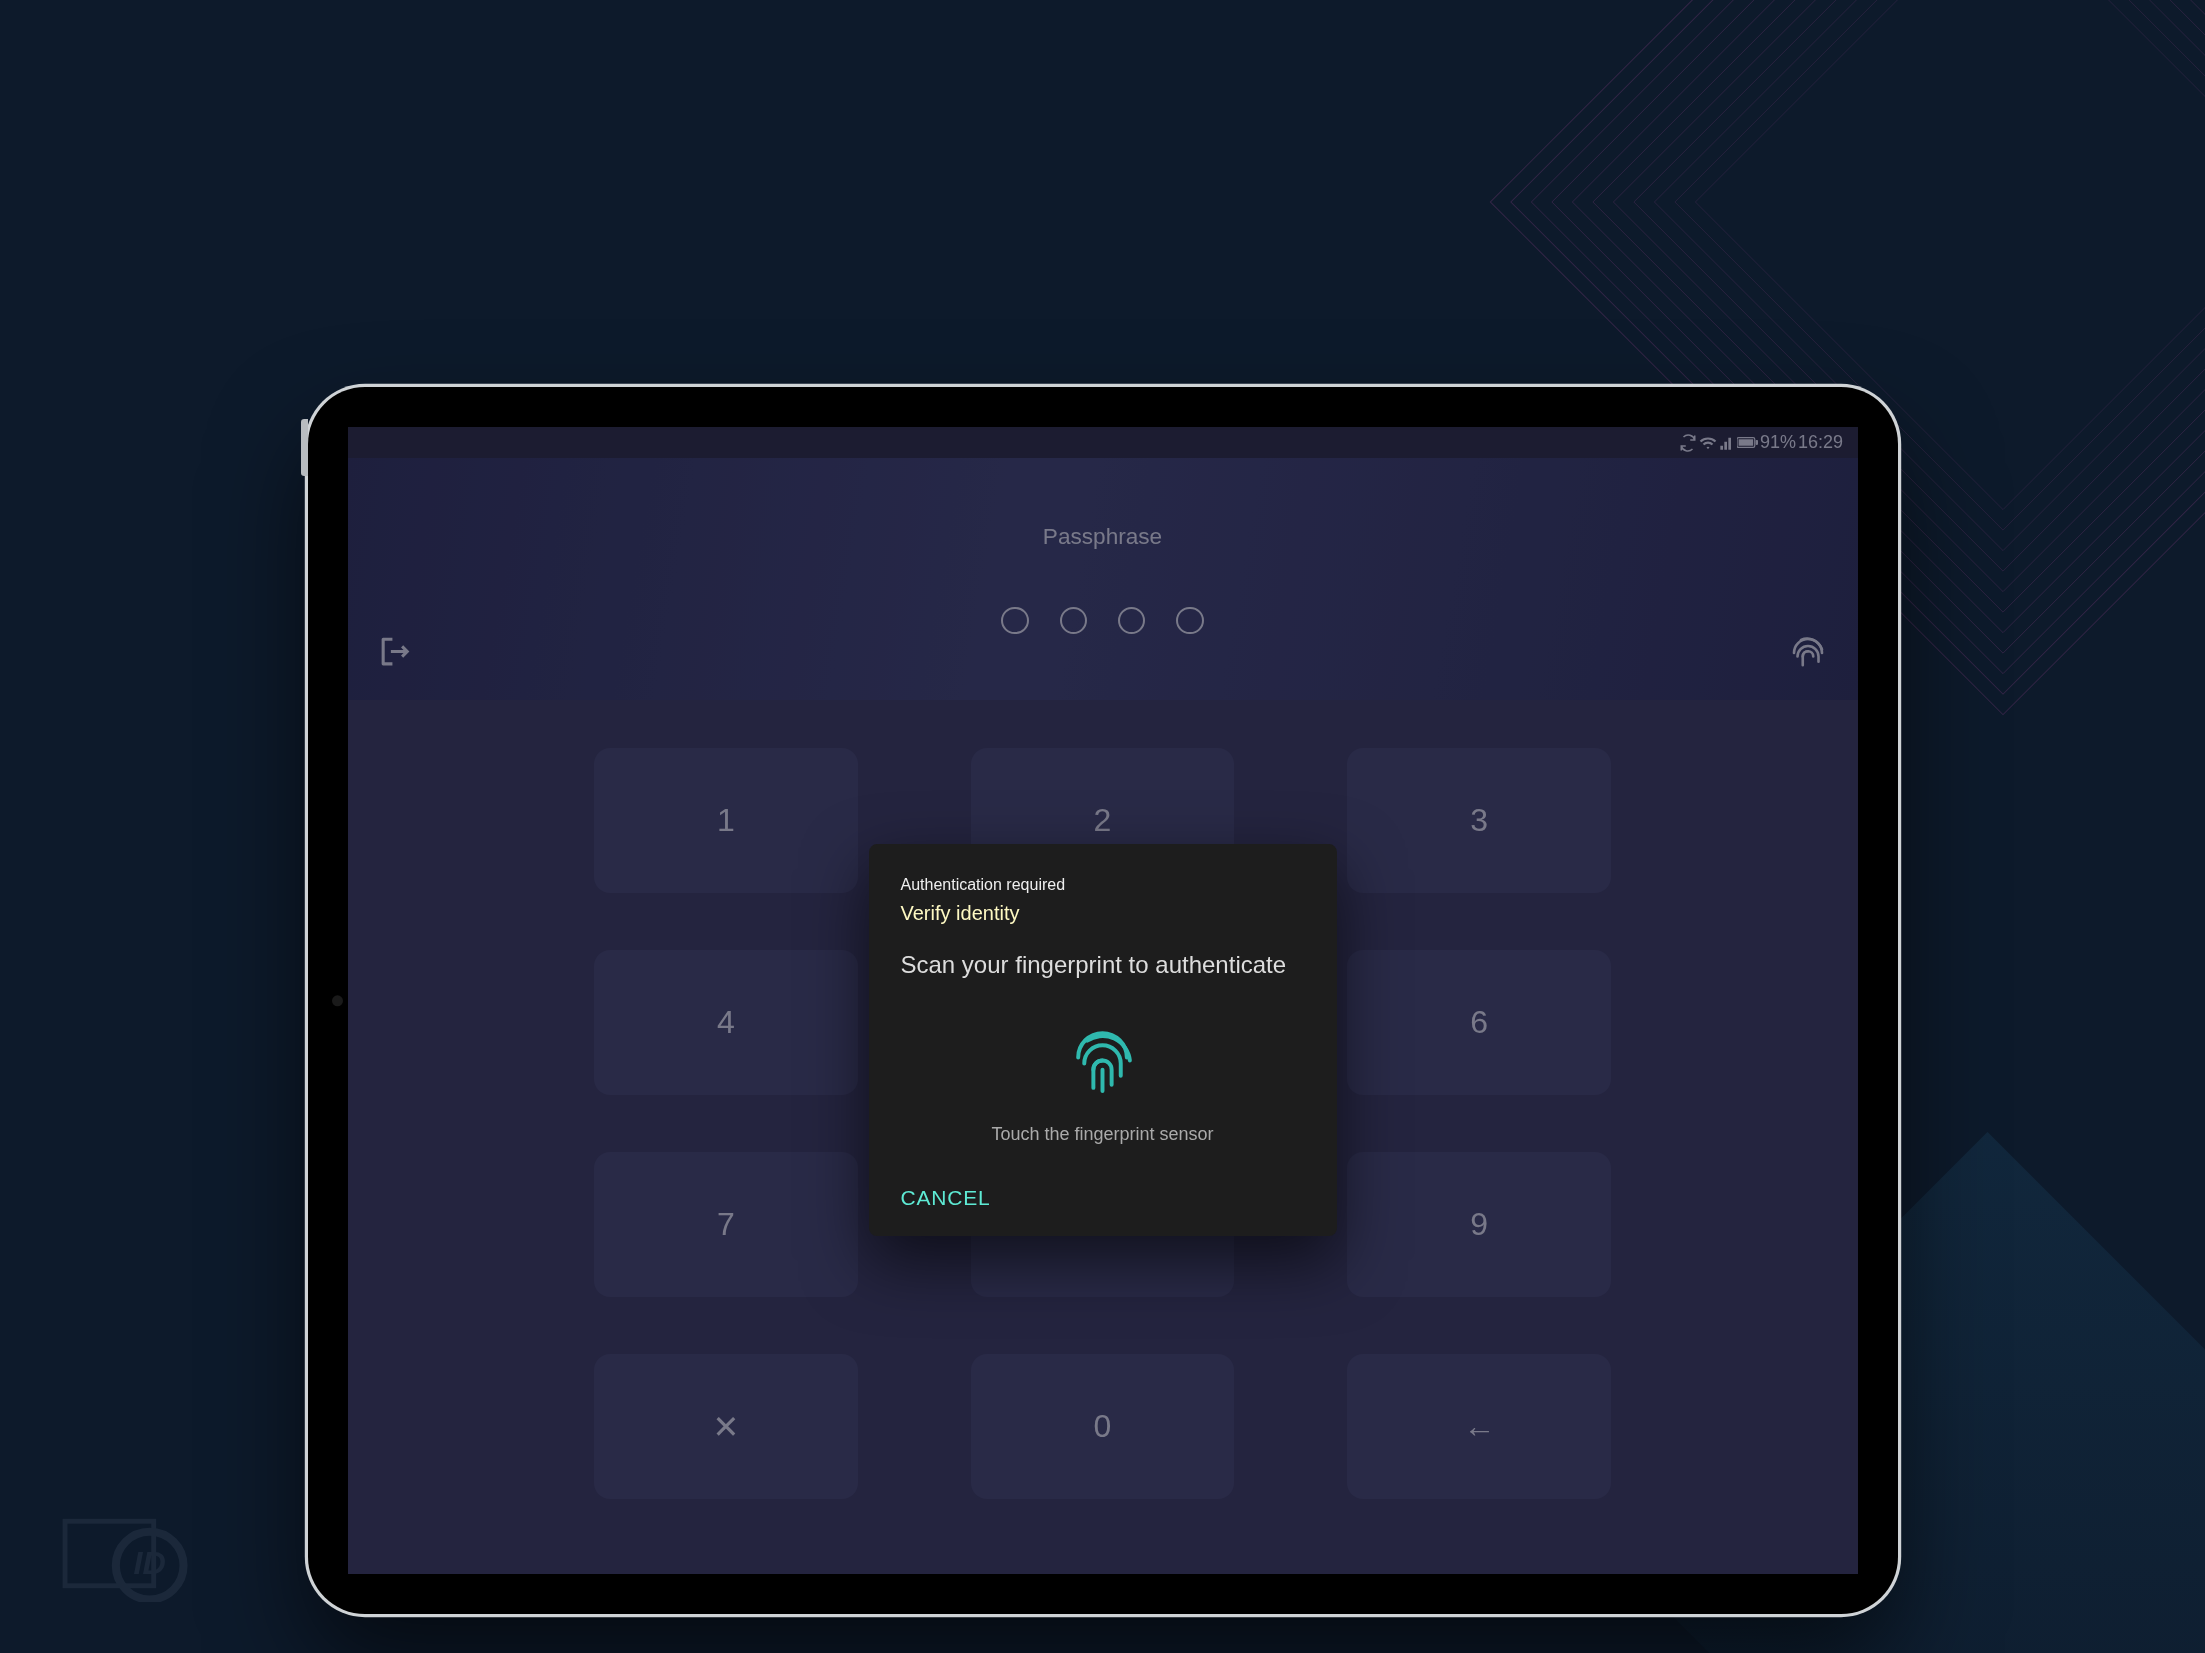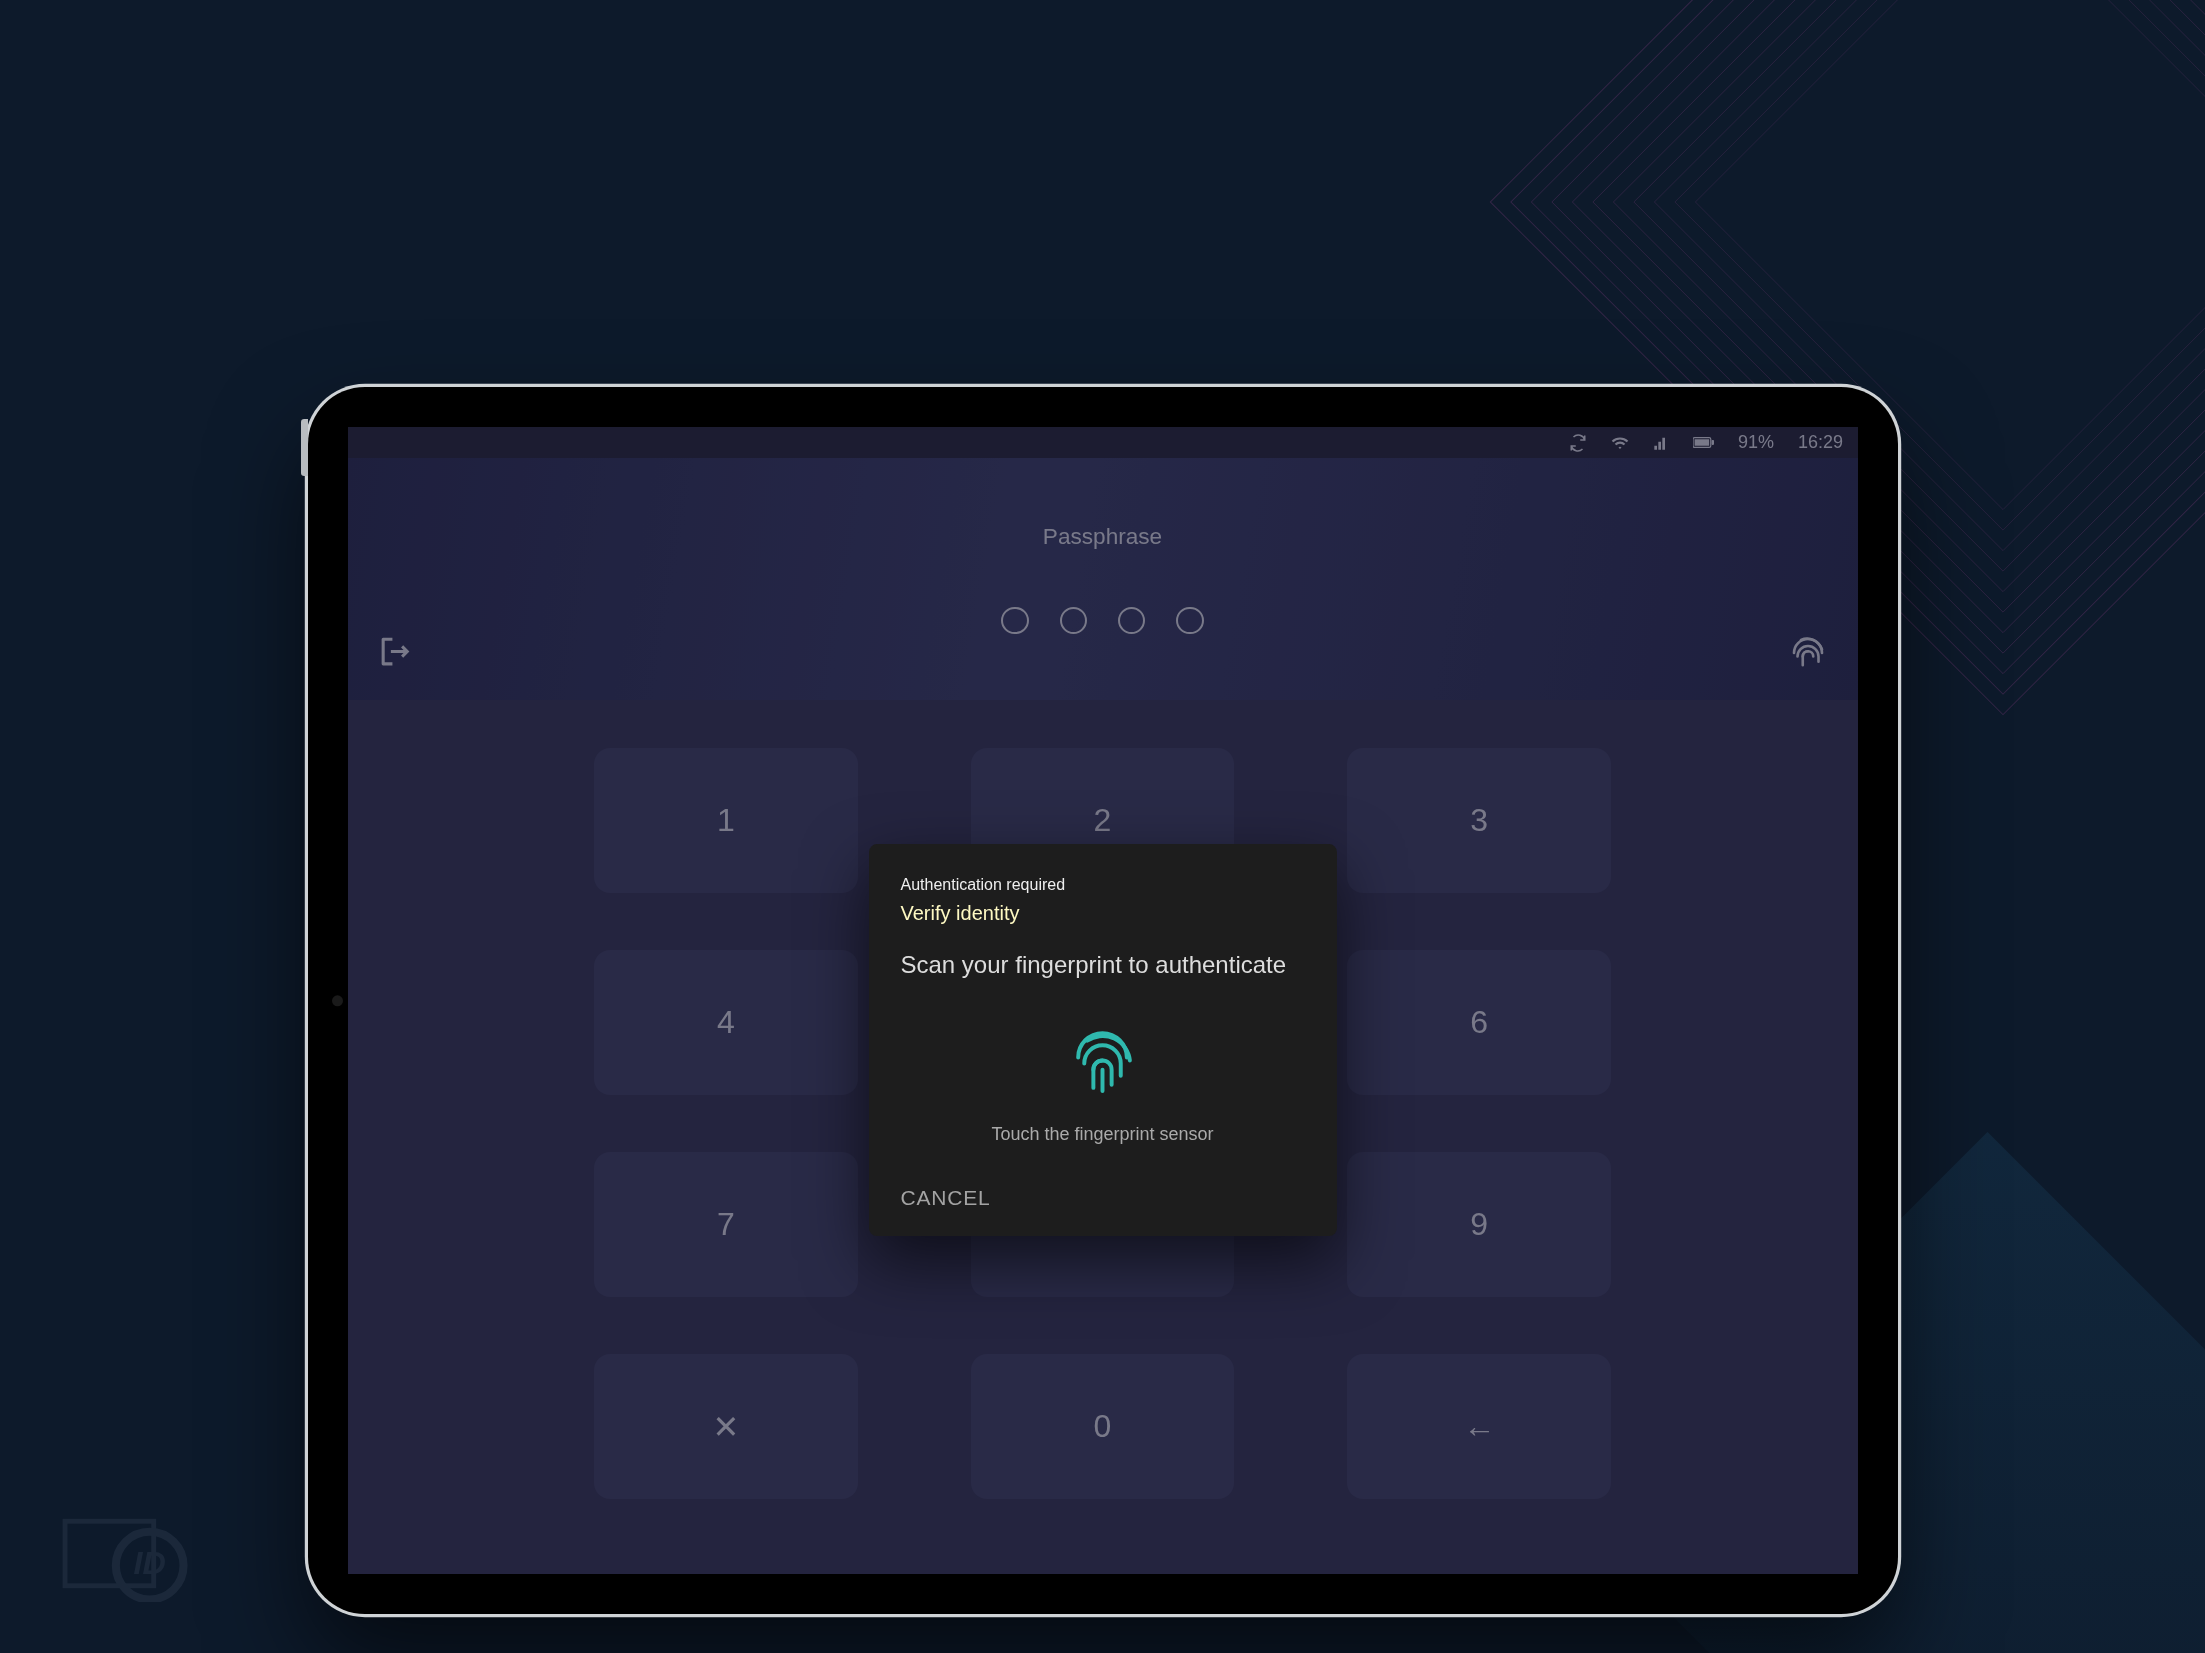--- a/index.html
+++ b/index.html
@@ -101,21 +101,21 @@
 
 
 .statusbar {
   position: absolute;
   top: 0; left: 0; right: 0;
   height: 31px;
   background: rgba(0,0,0,0.12);
   display: flex;
   align-items: center;
   justify-content: flex-end;
-  gap: 24px;
+  gap: 2px;
   padding: 0 14.5px;
   font-size: 18px;
   color: #cfd0e0;
 }
 .statusbar .icon { display:inline-flex; }
 
 
 .lock-header {
   position: absolute;
   top: 31px; left: 0; right: 0;
@@ -187,21 +187,21 @@
   box-shadow: 0 24px 65px rgba(0,0,0,0.6);
 }
 .dialog-title { font-size: 16px; font-weight: 500; margin-bottom: 8px; }
 .dialog-sub { font-size: 20px; color: #fef9c3; margin-bottom: 26px; }
 .dialog-msg { font-size: 24px; color: #ddd; margin-bottom: 48px; }
 .dialog-fp { display:flex; justify-content:center; margin-bottom: 24px; }
 .dialog-hint { text-align:center; font-size: 18px; color: #aaa; margin-bottom: 32px; }
 .dialog-actions { text-align:left; }
 .dialog-cancel {
   background: none; border: none;
-  color: #a3a3a3;
+  color: #5eead4;
   font-size: 21px;
   font-weight: 500;
   letter-spacing: 0.8px;
   padding: 9.7px 0;
   cursor: pointer;
 }
 
 
 .brand-badge {
   position: absolute;

